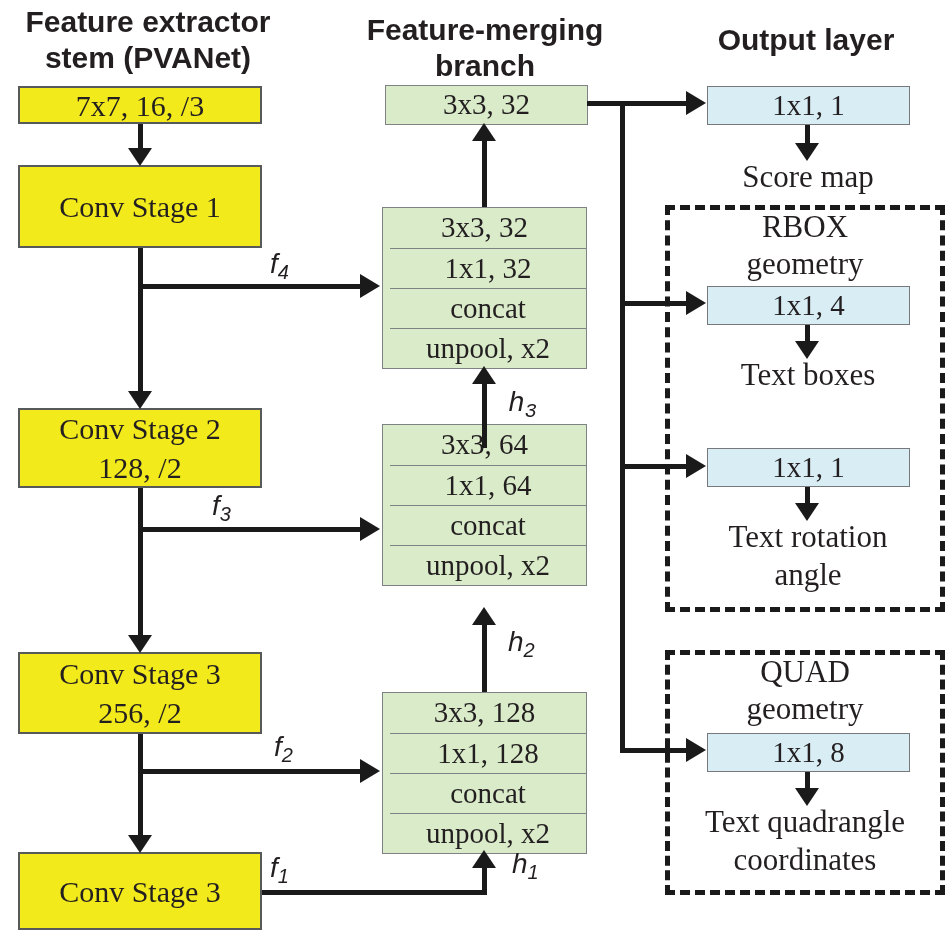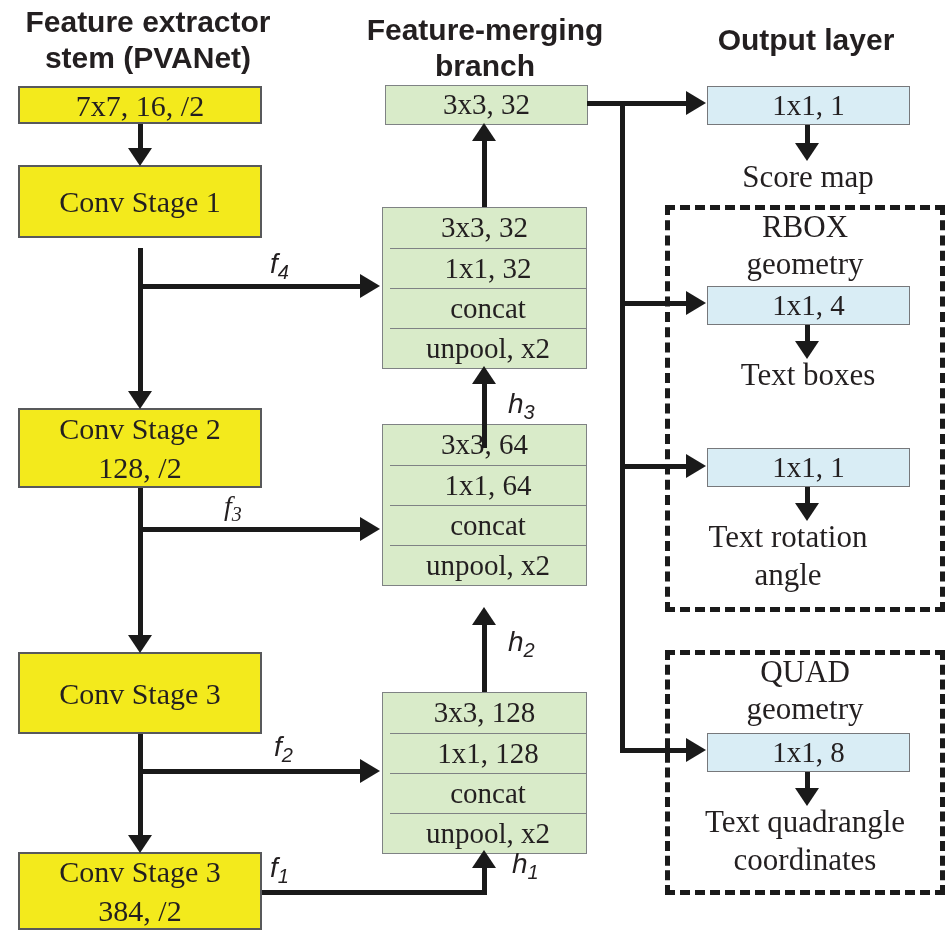--- a/index.html
+++ b/index.html
@@ -58,35 +58,35 @@
   </div>
   <div class="hdr" style="left:335px;top:12px;width:300px;">
     <div>Feature-merging</div>
     <div>branch</div>
   </div>
   <div class="hdr" style="left:660px;top:22px;width:292px;">
     <div>Output layer</div>
   </div>
 
   <div class="ybox" style="top:86px;height:38px;">
-    <div>7x7, 16, /2</div>
+    <div>7x7, 16, /3</div>
   </div>
-  <div class="ybox" style="top:165px;height:73px;text-align:center;">
+  <div class="ybox" style="top:165px;height:83px;text-align:center;">
     <div>Conv Stage 1</div>
   </div>
   <div class="ybox" style="top:408px;height:80px;">
     <div>Conv Stage 2</div>
     <div>128, /2</div>
   </div>
   <div class="ybox" style="top:652px;height:82px;">
     <div>Conv Stage 3</div>
+    <div>256, /2</div>
   </div>
   <div class="ybox" style="top:852px;height:78px;">
     <div>Conv Stage 3</div>
-    <div>384, /2</div>
   </div>
 
   <div class="line" style="left:138px;top:124px;width:5px;height:28px;"></div>
   <div class="ah ah-d" style="left:128px;top:148px;"></div>
   <div class="line" style="left:138px;top:248px;width:5px;height:146px;"></div>
   <div class="ah ah-d" style="left:128px;top:391px;"></div>
   <div class="line" style="left:138px;top:488px;width:5px;height:150px;"></div>
   <div class="ah ah-d" style="left:128px;top:635px;"></div>
   <div class="line" style="left:138px;top:734px;width:5px;height:104px;"></div>
   <div class="ah ah-d" style="left:128px;top:835px;"></div>
@@ -96,21 +96,21 @@
   <div class="line" style="left:140px;top:527px;width:222px;height:5px;"></div>
   <div class="ah ah-r" style="left:360px;top:517px;"></div>
   <div class="line" style="left:140px;top:769px;width:222px;height:5px;"></div>
   <div class="ah ah-r" style="left:360px;top:759px;"></div>
 
   <div class="line" style="left:262px;top:890px;width:225px;height:5px;"></div>
   <div class="line" style="left:482px;top:866px;width:5px;height:29px;"></div>
   <div class="ah ah-u" style="left:472px;top:850px;"></div>
 
   <div class="flabel" style="left:270px;top:248px;"><span>f</span><sub>4</sub></div>
-  <div class="flabel" style="left:224px;top:490px;font-family:Liberation Serif, serif;"><span>f</span><sub>3</sub></div>
+  <div class="flabel" style="left:212px;top:490px;"><span>f</span><sub>3</sub></div>
   <div class="flabel" style="left:274px;top:731px;"><span>f</span><sub>2</sub></div>
   <div class="flabel" style="left:270px;top:852px;"><span>f</span><sub>1</sub></div>
 
   <div class="gtop">
     <div>3x3, 32</div>
   </div>
 
   <div class="stack" style="top:207px;">
     <div class="row">3x3, 32</div>
     <div class="row">1x1, 32</div>
@@ -130,21 +130,21 @@
     <div class="row">unpool, x2</div>
   </div>
 
   <div class="line" style="left:482px;top:139px;width:5px;height:68px;"></div>
   <div class="ah ah-u" style="left:472px;top:123px;"></div>
   <div class="line" style="left:482px;top:383px;width:5px;height:65px;"></div>
   <div class="ah ah-u" style="left:472px;top:366px;"></div>
   <div class="line" style="left:482px;top:624px;width:5px;height:68px;"></div>
   <div class="ah ah-u" style="left:472px;top:607px;"></div>
 
-  <div class="flabel" style="left:508px;top:388px;"><span>h</span><sub>3</sub></div>
+  <div class="flabel" style="left:508px;top:388px;font-family:Liberation Mono, monospace;"><span>h</span><sub>3</sub></div>
   <div class="flabel" style="left:508px;top:626px;"><span>h</span><sub>2</sub></div>
   <div class="flabel" style="left:512px;top:848px;"><span>h</span><sub>1</sub></div>
 
   <div class="line" style="left:587px;top:101px;width:101px;height:5px;"></div>
   <div class="ah ah-r" style="left:686px;top:91px;"></div>
   <div class="line" style="left:620px;top:101px;width:5px;height:652px;"></div>
   <div class="line" style="left:620px;top:301px;width:68px;height:5px;"></div>
   <div class="ah ah-r" style="left:686px;top:291px;"></div>
   <div class="line" style="left:620px;top:464px;width:68px;height:5px;"></div>
   <div class="ah ah-r" style="left:686px;top:454px;"></div>
@@ -167,21 +167,21 @@
     <div>1x1, 4</div>
   </div>
   <div class="line" style="left:805px;top:325px;width:5px;height:18px;"></div>
   <div class="ah ah-d" style="left:795px;top:341px;"></div>
   <div class="cap" style="left:688px;top:356px;width:240px;">Text boxes</div>
   <div class="bbox" style="top:448px;">
     <div>1x1, 1</div>
   </div>
   <div class="line" style="left:805px;top:487px;width:5px;height:18px;"></div>
   <div class="ah ah-d" style="left:795px;top:503px;"></div>
-  <div class="cap" style="left:688px;top:518px;width:200px;">Text rotation angle</div>
+  <div class="cap" style="left:708px;top:518px;width:200px;">Text rotation angle</div>
 
   <div class="cap" style="left:665px;top:653px;width:280px;">QUAD</div>
   <div class="cap" style="left:665px;top:690px;width:280px;">geometry</div>
   <div class="bbox" style="top:733px;text-align:center;">
     <div>1x1, 8</div>
   </div>
   <div class="line" style="left:805px;top:772px;width:5px;height:18px;"></div>
   <div class="ah ah-d" style="left:795px;top:788px;"></div>
   <div class="cap" style="left:678px;top:803px;width:254px;">Text quadrangle coordinates</div>
 

